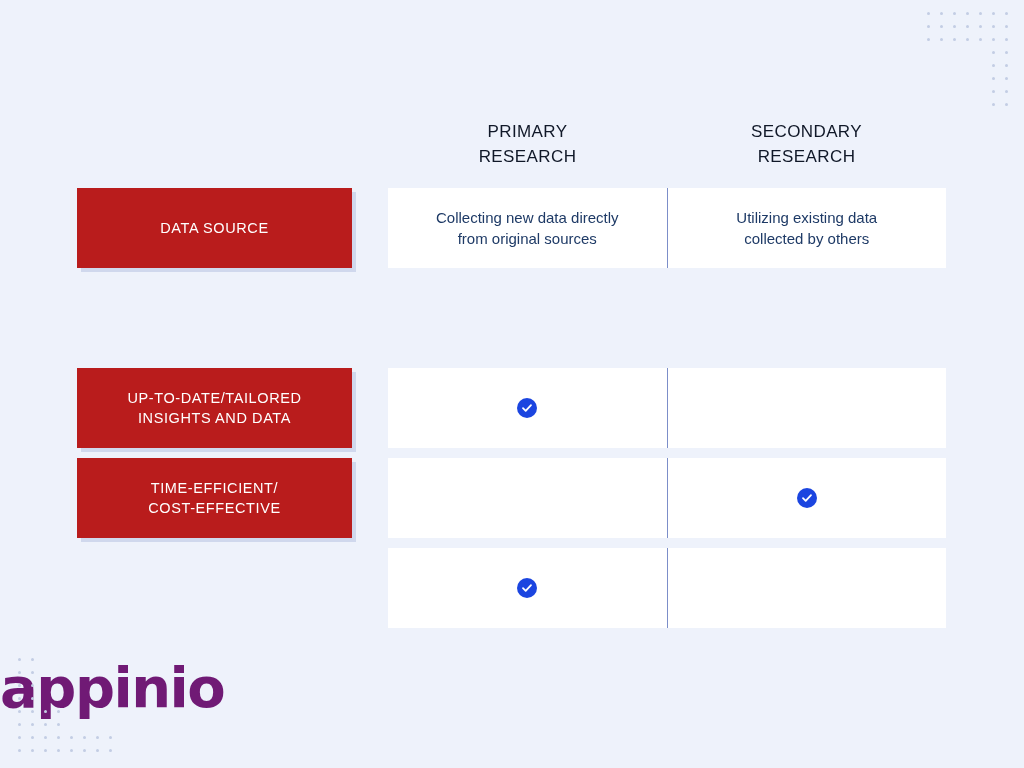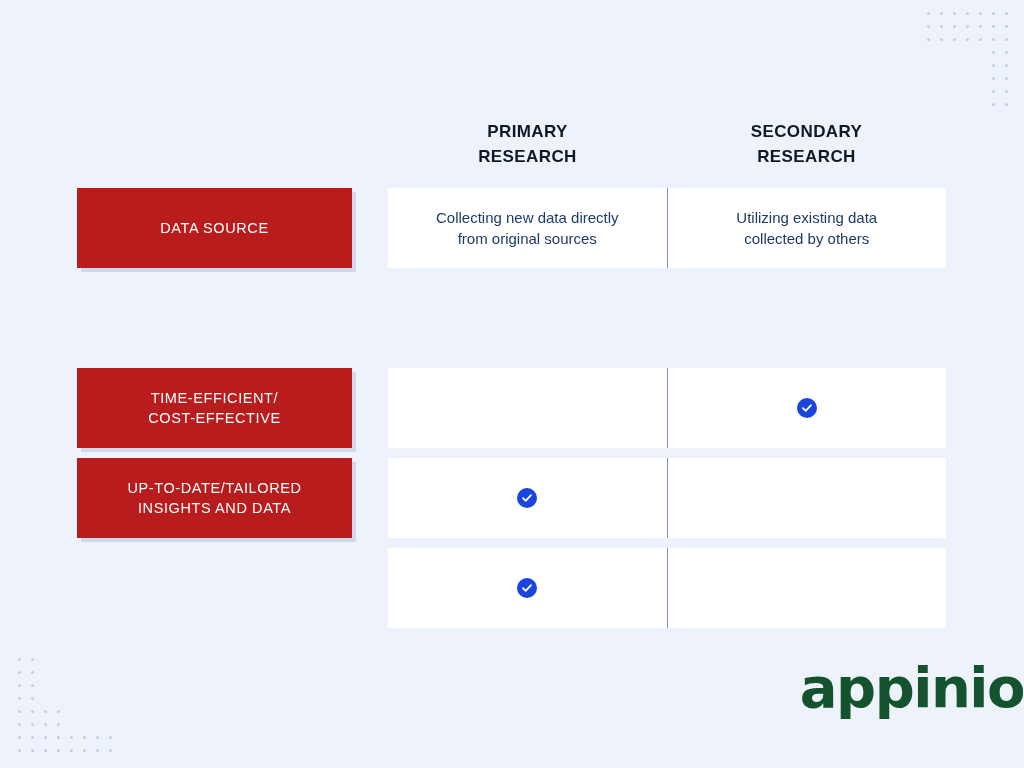--- a/index.html
+++ b/index.html
@@ -56,21 +56,21 @@
     position: absolute;
     left: 388px;
     top: 120px;
     width: 558px;
     display: flex;
   }
   .col-header {
     flex: 1;
     text-align: center;
     font-size: 17px;
-    font-weight: bold;
+    font-weight: normal;
     letter-spacing: 0.4px;
     color: #101828;
     line-height: 1.45;
     white-space: pre-line;
   }
 
   .rows {
     position: absolute;
     left: 0;
     top: 188px;
@@ -138,25 +138,25 @@
     justify-content: center;
   }
   .check svg { display: block; }
 
   
   .logo {
     position: absolute;
     left: 0;
     top: 655px;
     width: 1024px;
-    text-align: right;
+    text-align: left;
     font-size: 56px;
     font-weight: bold;
     letter-spacing: -1.5px;
-    color: #14532d;
+    color: #701a75;
     font-family: "DejaVu Sans", sans-serif;
   }
 </style>
 </head>
 <body>
 
 <div class="board">
 
   <div class="dots" id="dots-top-right">
       <span></span>
@@ -230,65 +230,65 @@
       <div class="row-label">DATA SOURCE</div>
       <div class="row-cells">
         <div class="cell">Collecting new data directly
 from original sources</div>
         <div class="cell divider-left">Utilizing existing data
 collected by others</div>
       </div>
     </div>
 
     <div class="row">
+    </div>
+
+    <div class="row">
+      <div class="row-label">UP-TO-DATE/TAILORED
+INSIGHTS AND DATA</div>
+      <div class="row-cells">
+        <div class="cell">
+          <span class="check">
+            <svg width="12" height="12" viewBox="0 0 12 12">
+                <path d="M2 6.2 L4.7 8.9 L10 3.2" fill="none" stroke="#ffffff" stroke-width="1.8" stroke-linecap="round" stroke-linejoin="round"></path>
+              </svg>
+          </span>
+        </div>
+        <div class="cell divider-left"></div>
+      </div>
     </div>
 
     <div class="row">
       <div class="row-label">TIME-EFFICIENT/
 COST-EFFECTIVE</div>
       <div class="row-cells">
         <div class="cell"></div>
         <div class="cell divider-left">
           <span class="check">
             <svg width="12" height="12" viewBox="0 0 12 12">
                 <path d="M2 6.2 L4.7 8.9 L10 3.2" fill="none" stroke="#ffffff" stroke-width="1.8" stroke-linecap="round" stroke-linejoin="round"></path>
               </svg>
           </span>
         </div>
       </div>
     </div>
 
     <div class="row">
-      <div class="row-label">UP-TO-DATE/TAILORED
-INSIGHTS AND DATA</div>
       <div class="row-cells">
         <div class="cell">
           <span class="check">
             <svg width="12" height="12" viewBox="0 0 12 12">
                 <path d="M2 6.2 L4.7 8.9 L10 3.2" fill="none" stroke="#ffffff" stroke-width="1.8" stroke-linecap="round" stroke-linejoin="round"></path>
               </svg>
           </span>
         </div>
         <div class="cell divider-left"></div>
       </div>
     </div>
 
-    <div class="row">
-      <div class="row-cells">
-        <div class="cell">
-          <span class="check">
-            <svg width="12" height="12" viewBox="0 0 12 12">
-                <path d="M2 6.2 L4.7 8.9 L10 3.2" fill="none" stroke="#ffffff" stroke-width="1.8" stroke-linecap="round" stroke-linejoin="round"></path>
-              </svg>
-          </span>
-        </div>
-        <div class="cell divider-left"></div>
-      </div>
-    </div>
-
   </div>
 
   <div class="logo">appinio</div>
 
   <div class="dots" id="dots-bottom-left">
       <span></span>
       <span></span>
       <span class="hidden"></span>
       <span class="hidden"></span>
       <span class="hidden"></span>

